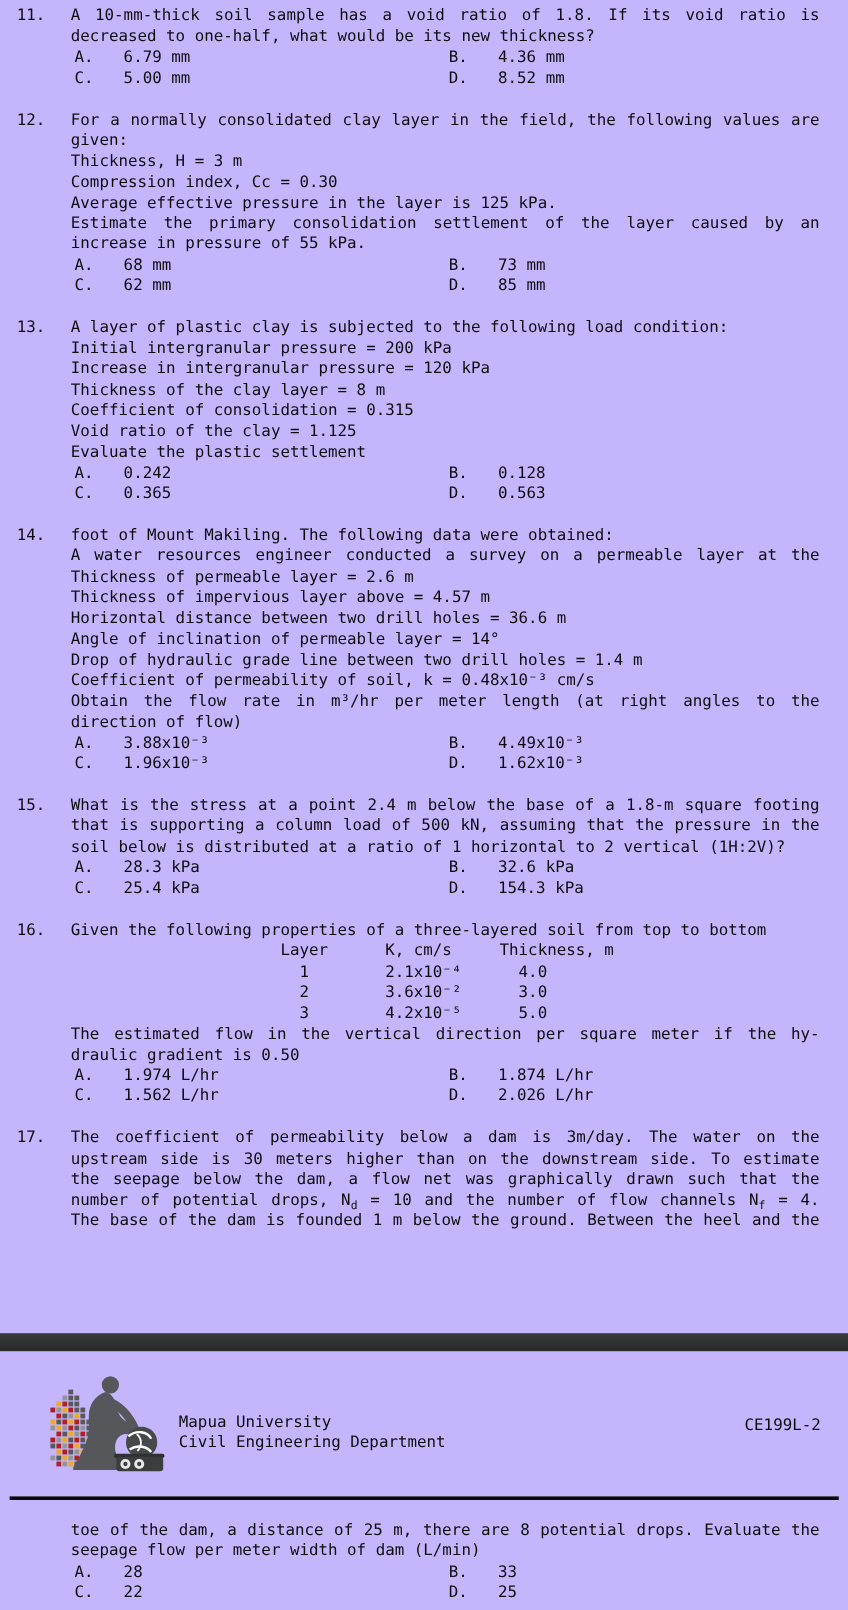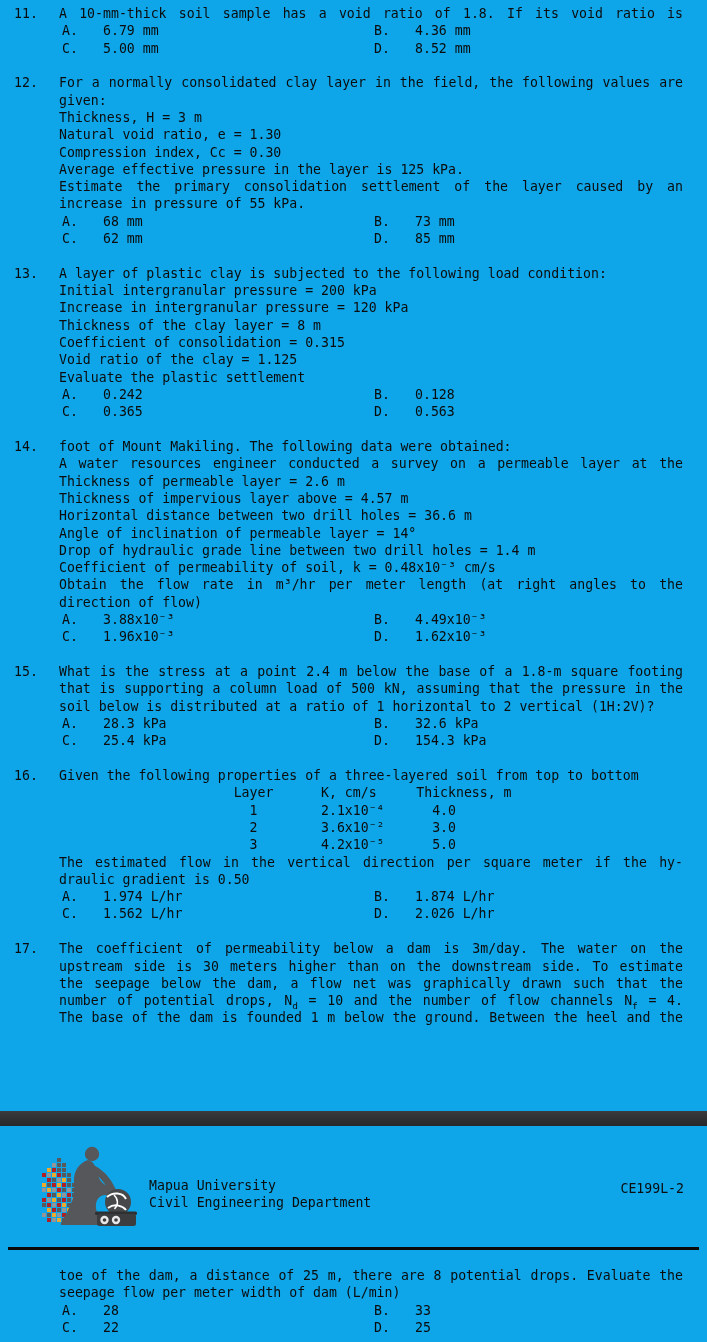--- a/index.html
+++ b/index.html
@@ -2,21 +2,21 @@
 <html style="--text: #0c0c0c; --rule: #0a0a0a; --bar_top: #3a3b3d; --bar_bottom: #27282a; --logo_red: #b01f24; --logo_gold: #eda92d; --logo_gray: #939598; --logo_dark: #58595b;"><head>
 <meta charset="utf-8">
 <style>
   * { box-sizing: border-box; }
   html, body { margin: 0; padding: 0; background: #ffffff; }
   .page {
     position: relative;
     width: 707px;
     height: 1342px;
     overflow: hidden;
-    background: #0ea5e9;
+    background: #c4b5fd;
     font-family: "DejaVu Sans Mono", "Liberation Mono", monospace;
     font-size: 13.2px;
     line-height: 17.3px;
     color: var(--text, #0c0c0c);
   }
   .questions { padding-top: 5px; }
   .question { display: flex; align-items: flex-start; margin: 0 0 17.5px 0; }
   .qnum { flex: none; width: 45px; margin-left: 14px; white-space: pre; }
   .qbody { flex: none; width: 624px; }
   .line { min-height: 17.3px; }
@@ -43,20 +43,21 @@
 </head>
 <body>
 
 <div class="page">
 
   <div class="questions">
       <div class="question">
         <div class="qnum">11.</div>
         <div class="qbody">
           <div class="line just">A 10-mm-thick soil sample has a void ratio of 1.8. If its void ratio is</div>
+          <div class="line pre">decreased to one-half, what would be its new thickness?</div>
           <div class="optrow">
             <div class="opt">
               <span class="optletter">A.</span>
               <span class="optval">6.79 mm</span>
             </div>
             <div class="opt">
               <span class="optletter">B.</span>
               <span class="optval">4.36 mm</span>
             </div>
           </div>
@@ -71,21 +72,20 @@
             </div>
           </div>
         </div>
       </div>
       <div class="question">
         <div class="qnum">12.</div>
         <div class="qbody">
           <div class="line just">For a normally consolidated clay layer in the field, the following values are</div>
           <div class="line pre">given:</div>
           <div class="line pre">Thickness, H = 3 m</div>
-          <div class="line pre">Natural void ratio, e = 1.30</div>
           <div class="line pre">Compression index, Cc = 0.30</div>
           <div class="line pre">Average effective pressure in the layer is 125 kPa.</div>
           <div class="line just">Estimate the primary consolidation settlement of the layer caused by an</div>
           <div class="line pre">increase in pressure of 55 kPa.</div>
           <div class="optrow">
             <div class="opt">
               <span class="optletter">A.</span>
               <span class="optval">68 mm</span>
             </div>
             <div class="opt">

